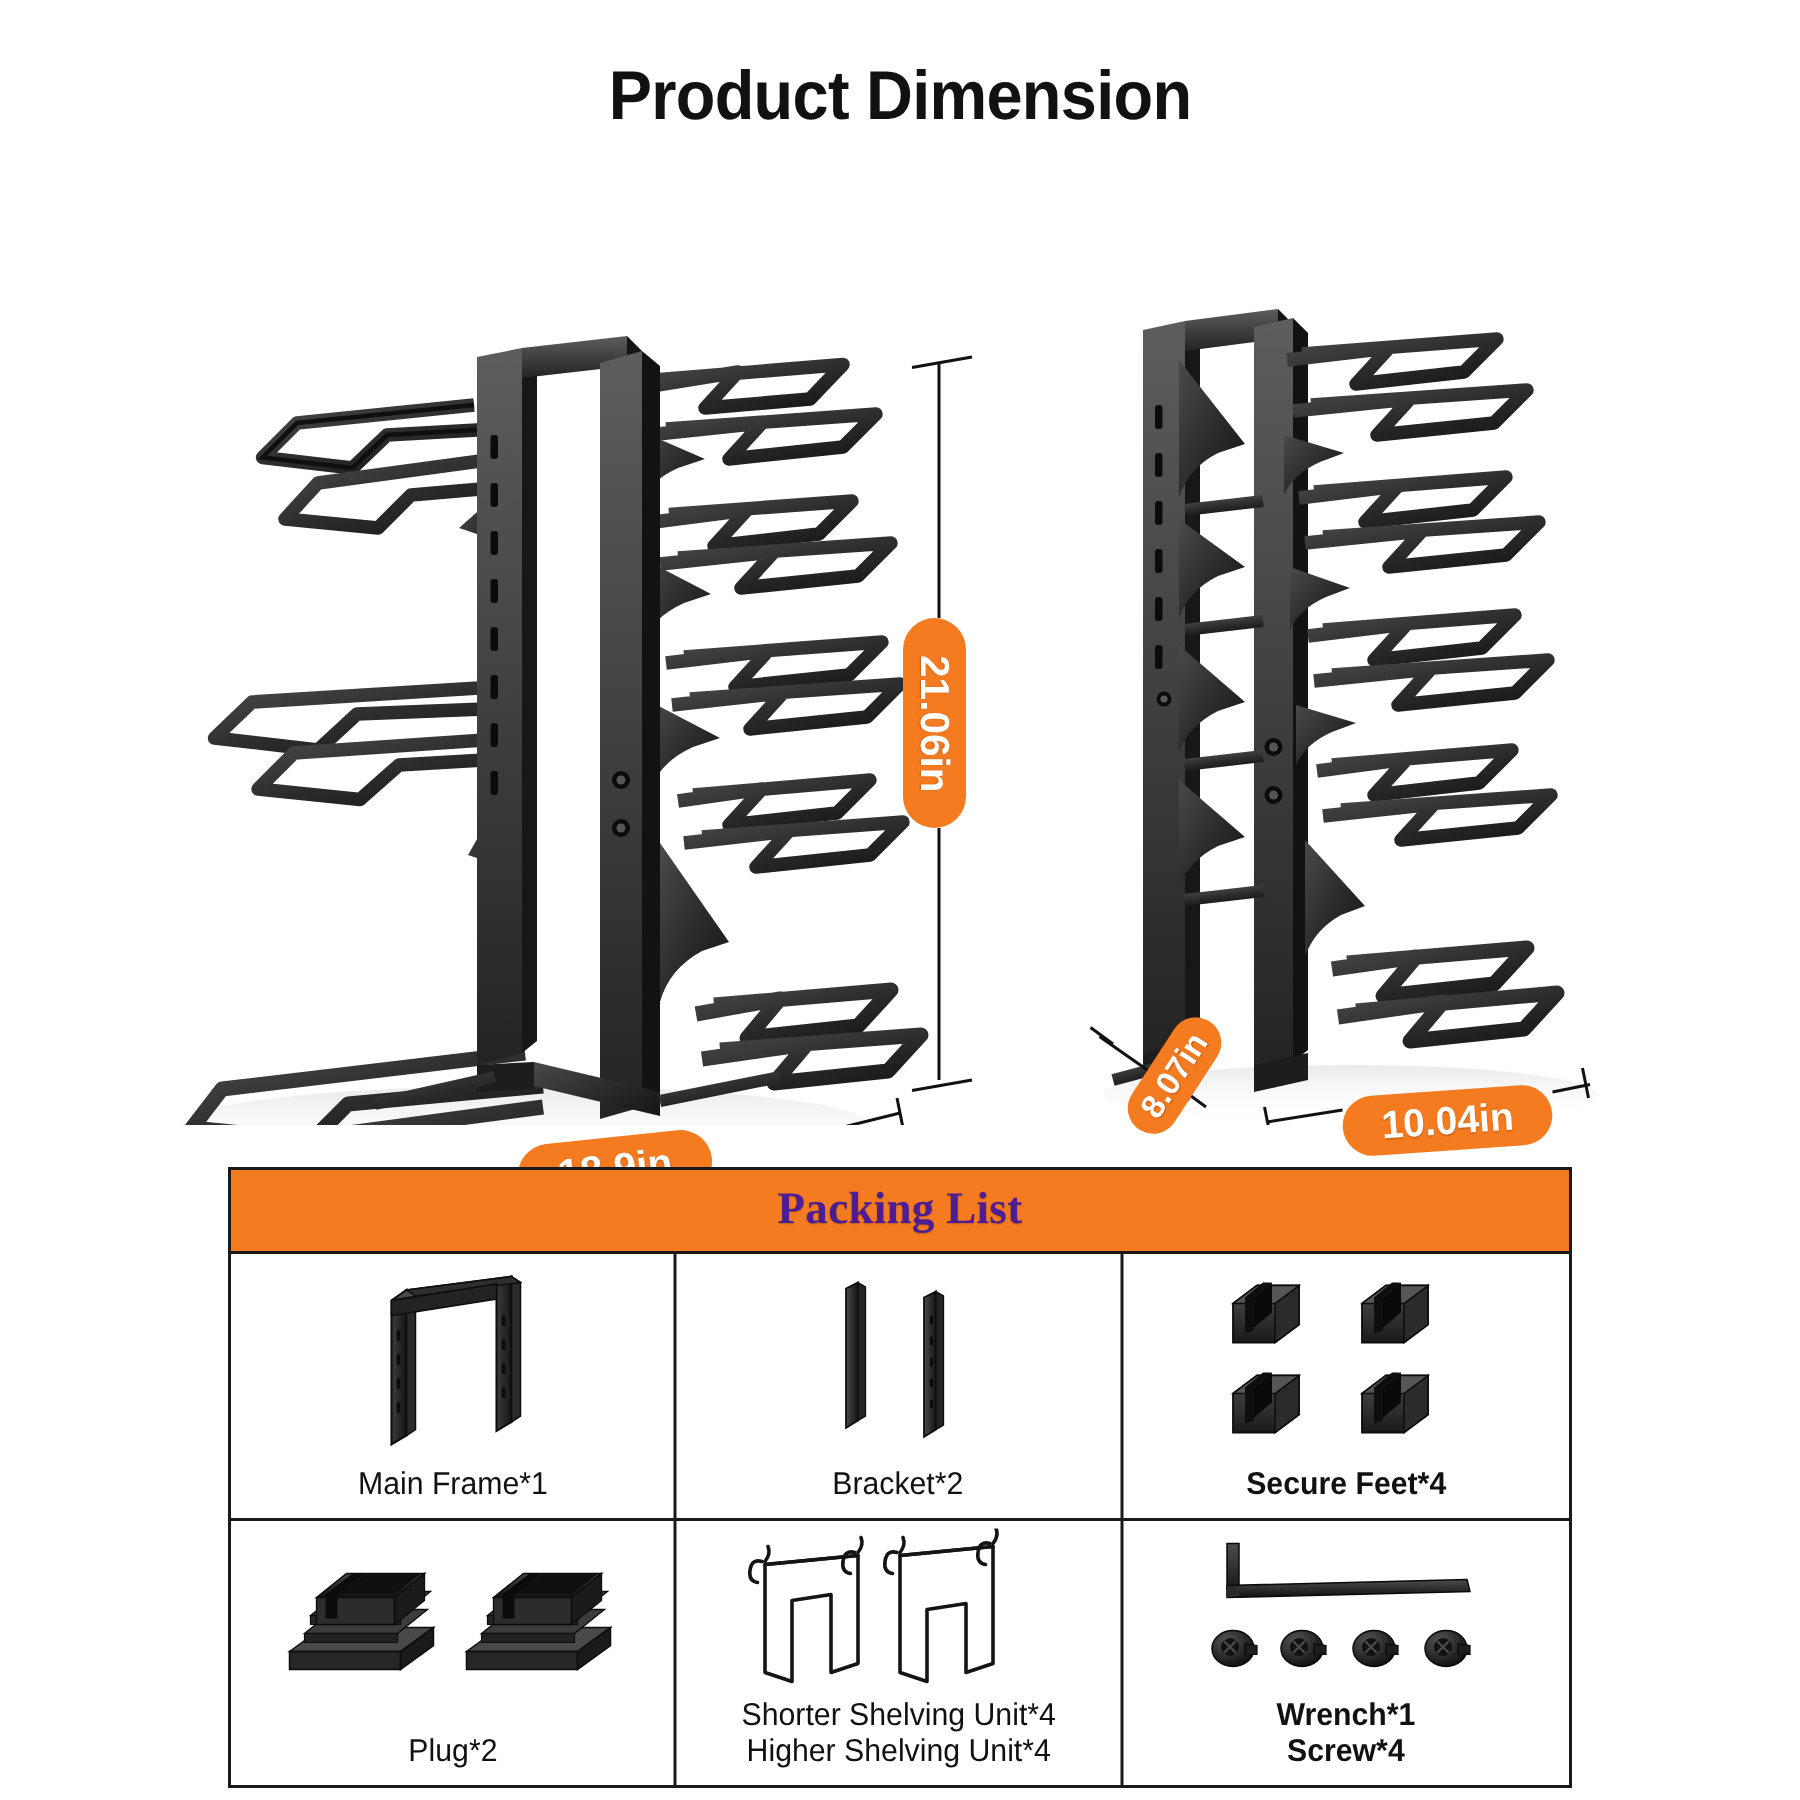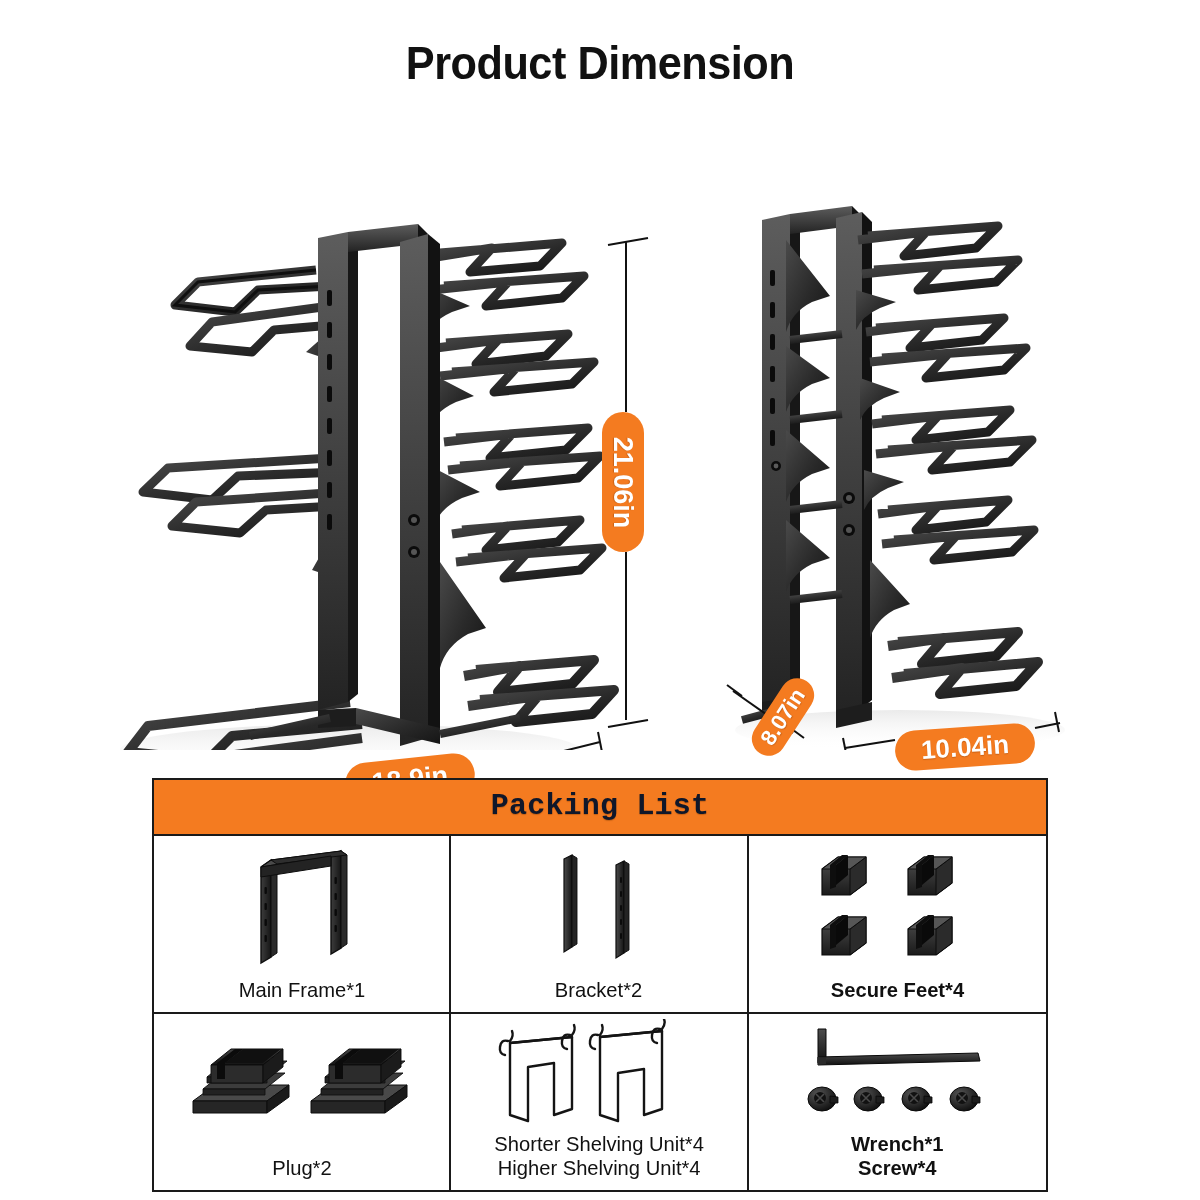--- a/index.html
+++ b/index.html
@@ -80,29 +80,29 @@
   .packing {
     position: absolute;
     left: 152px;
     top: 778px;
     width: 896px;
     border: 2px solid #1a1a1a;
     background: #ffffff;
   }
   .packing-header {
     background: #F47B20;
-    color: #0f172a;
+    color: #4c1d95;
     text-align: center;
     font-size: 30px;
     font-weight: bold;
     padding: 9px 0 11px;
     letter-spacing: 0.2px;
     text-shadow: 0 1px 1px rgba(130,60,0,.4);
     border-bottom: 2px solid #1a1a1a;
-    font-family: Liberation Mono, monospace;
+    font-family: Liberation Serif, serif;
   }
   .packing-row {
     display: flex;
     width: 100%;
   }
   .packing-row.top { border-bottom: 2px solid #1a1a1a; }
   .cell {
     flex: 1 1 33.333%;
     height: 176px;
     border-right: 2px solid #1a1a1a;

